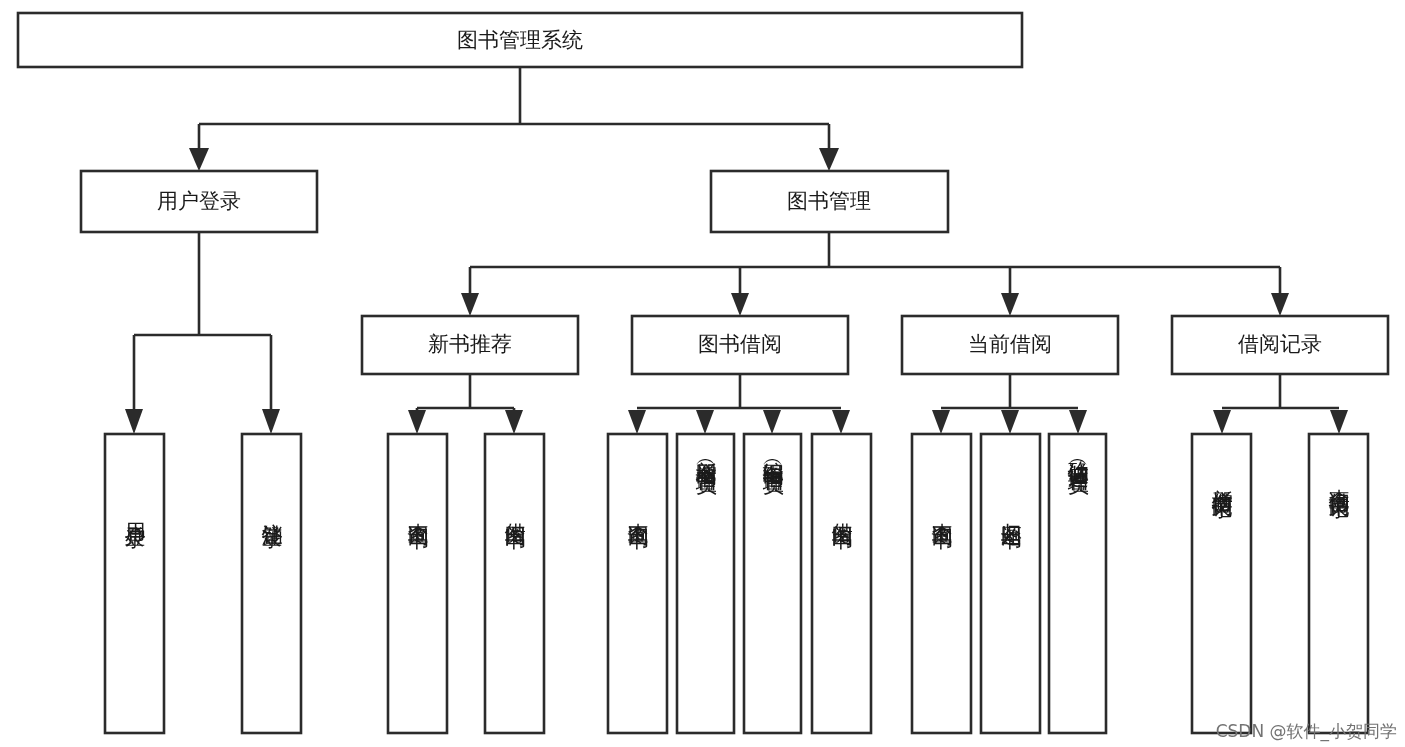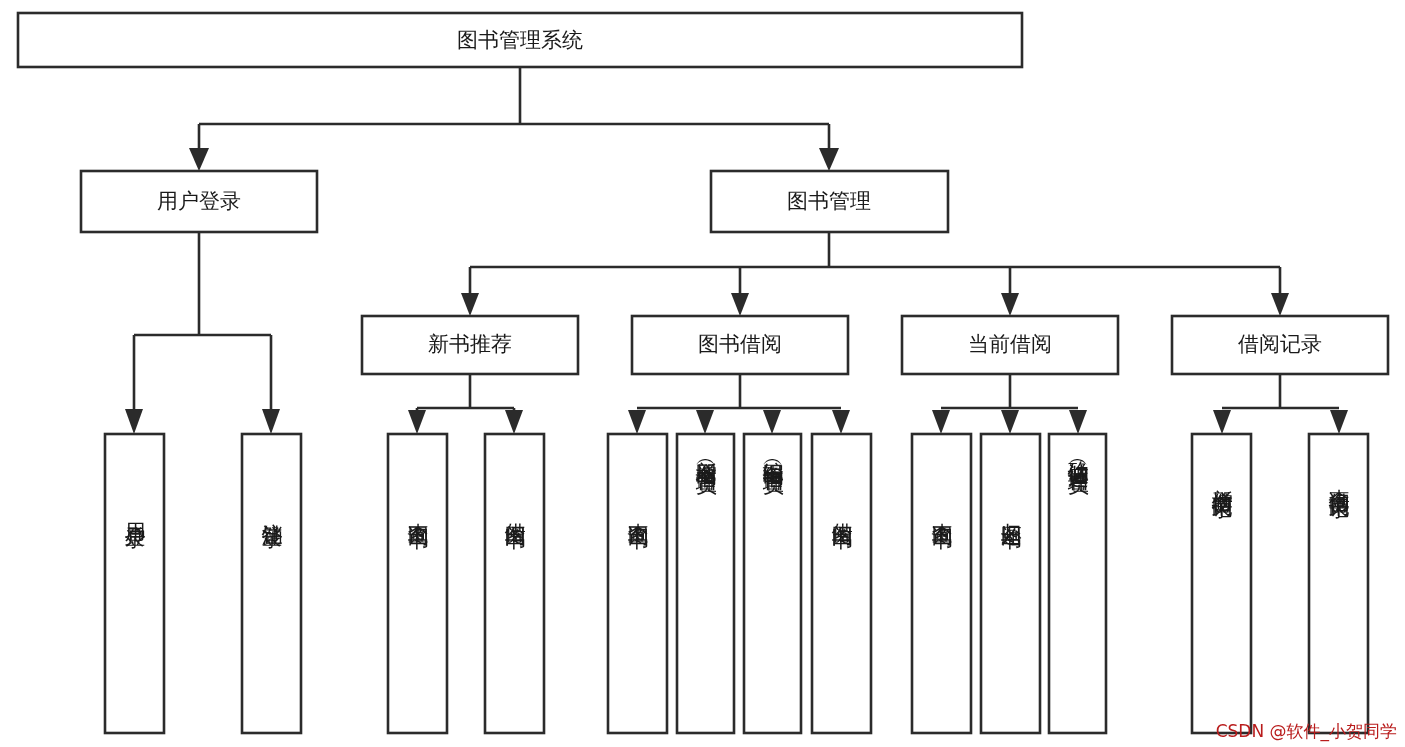--- a/index.html
+++ b/index.html
@@ -71,21 +71,21 @@
     color: #1a1a1a;
     letter-spacing: 2px;
     white-space: nowrap;
   }
   .watermark {
     position: absolute;
     right: 8px;
     bottom: 4px;
     font-family: "DejaVu Sans", "Liberation Sans", sans-serif;
     font-size: 17px;
-    color: #b91c1c;
+    color: #737373;
     white-space: nowrap;
     user-select: none;
   }
 </style>
 </head>
 <body>
 
 <div id="diagram-root">
 
   <svg id="tree-svg" viewBox="0 0 1405 747" xmlns="http://www.w3.org/2000/svg">

